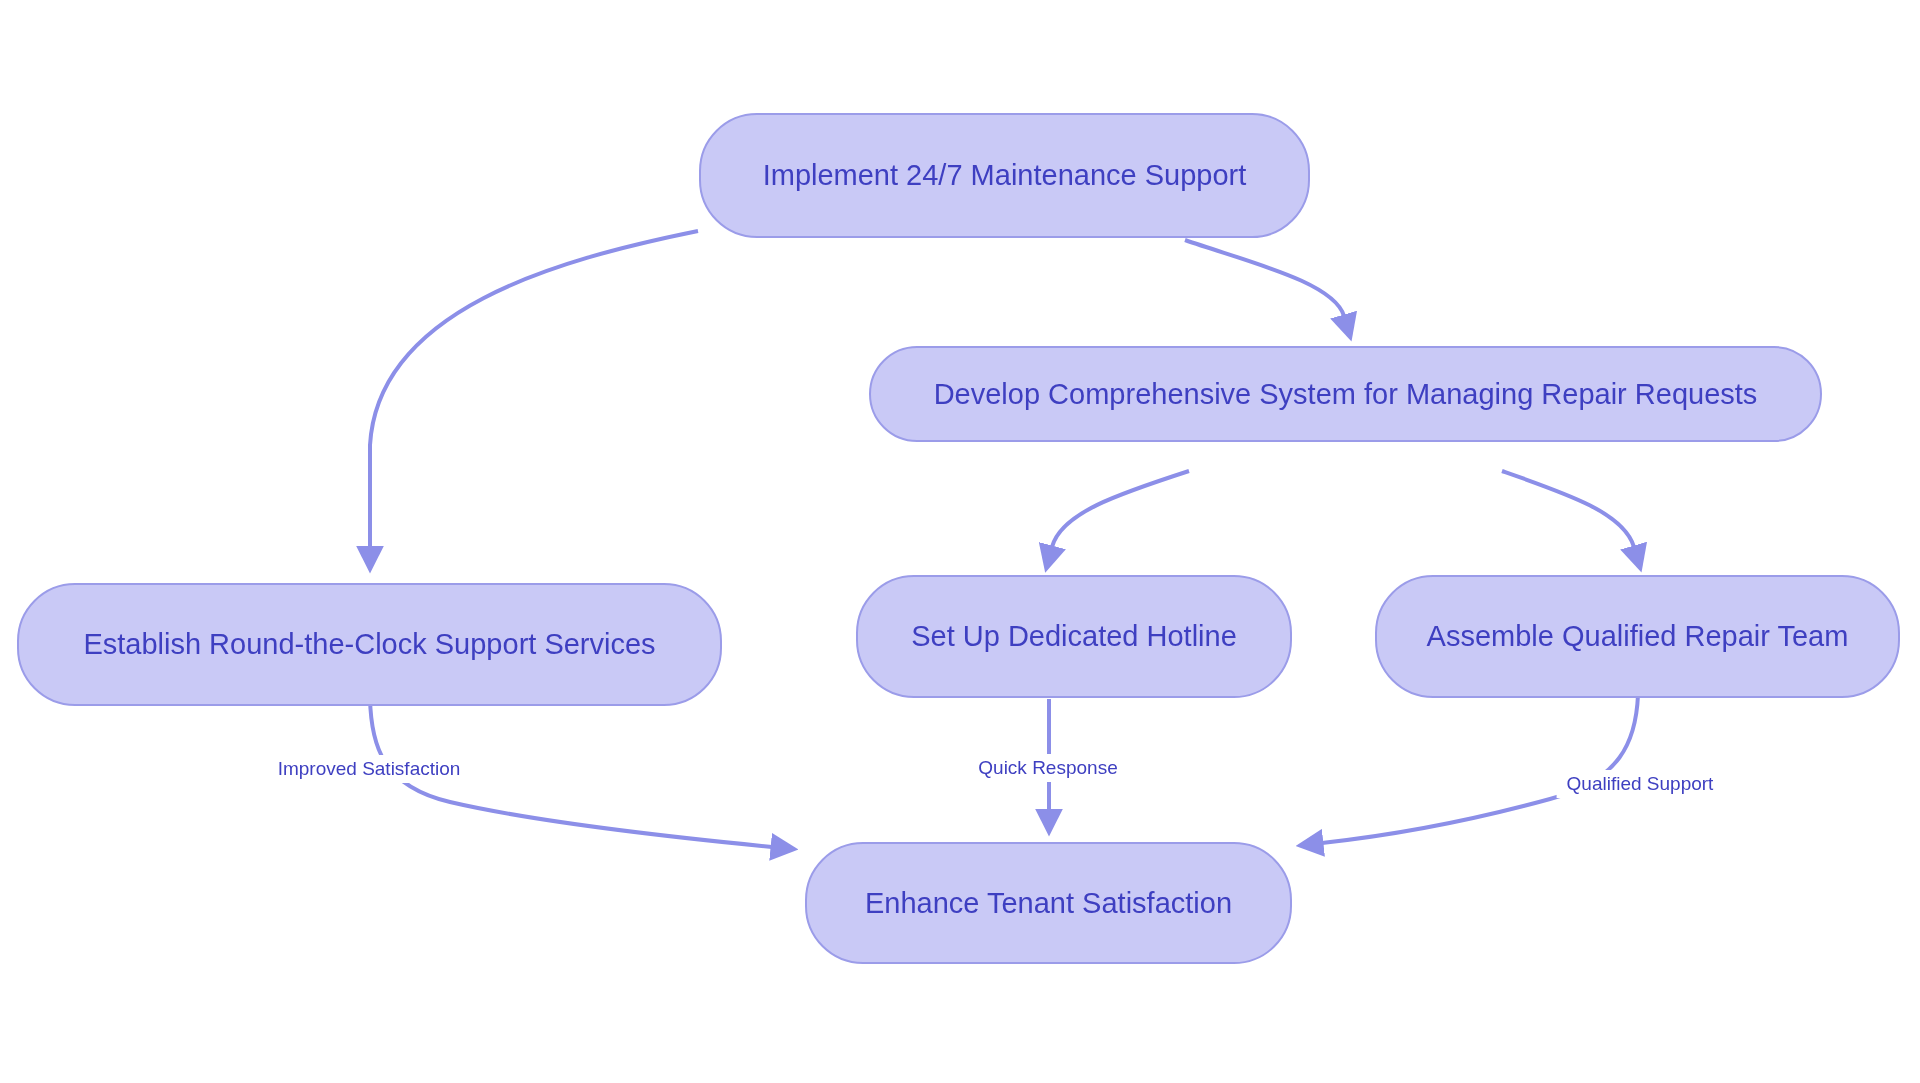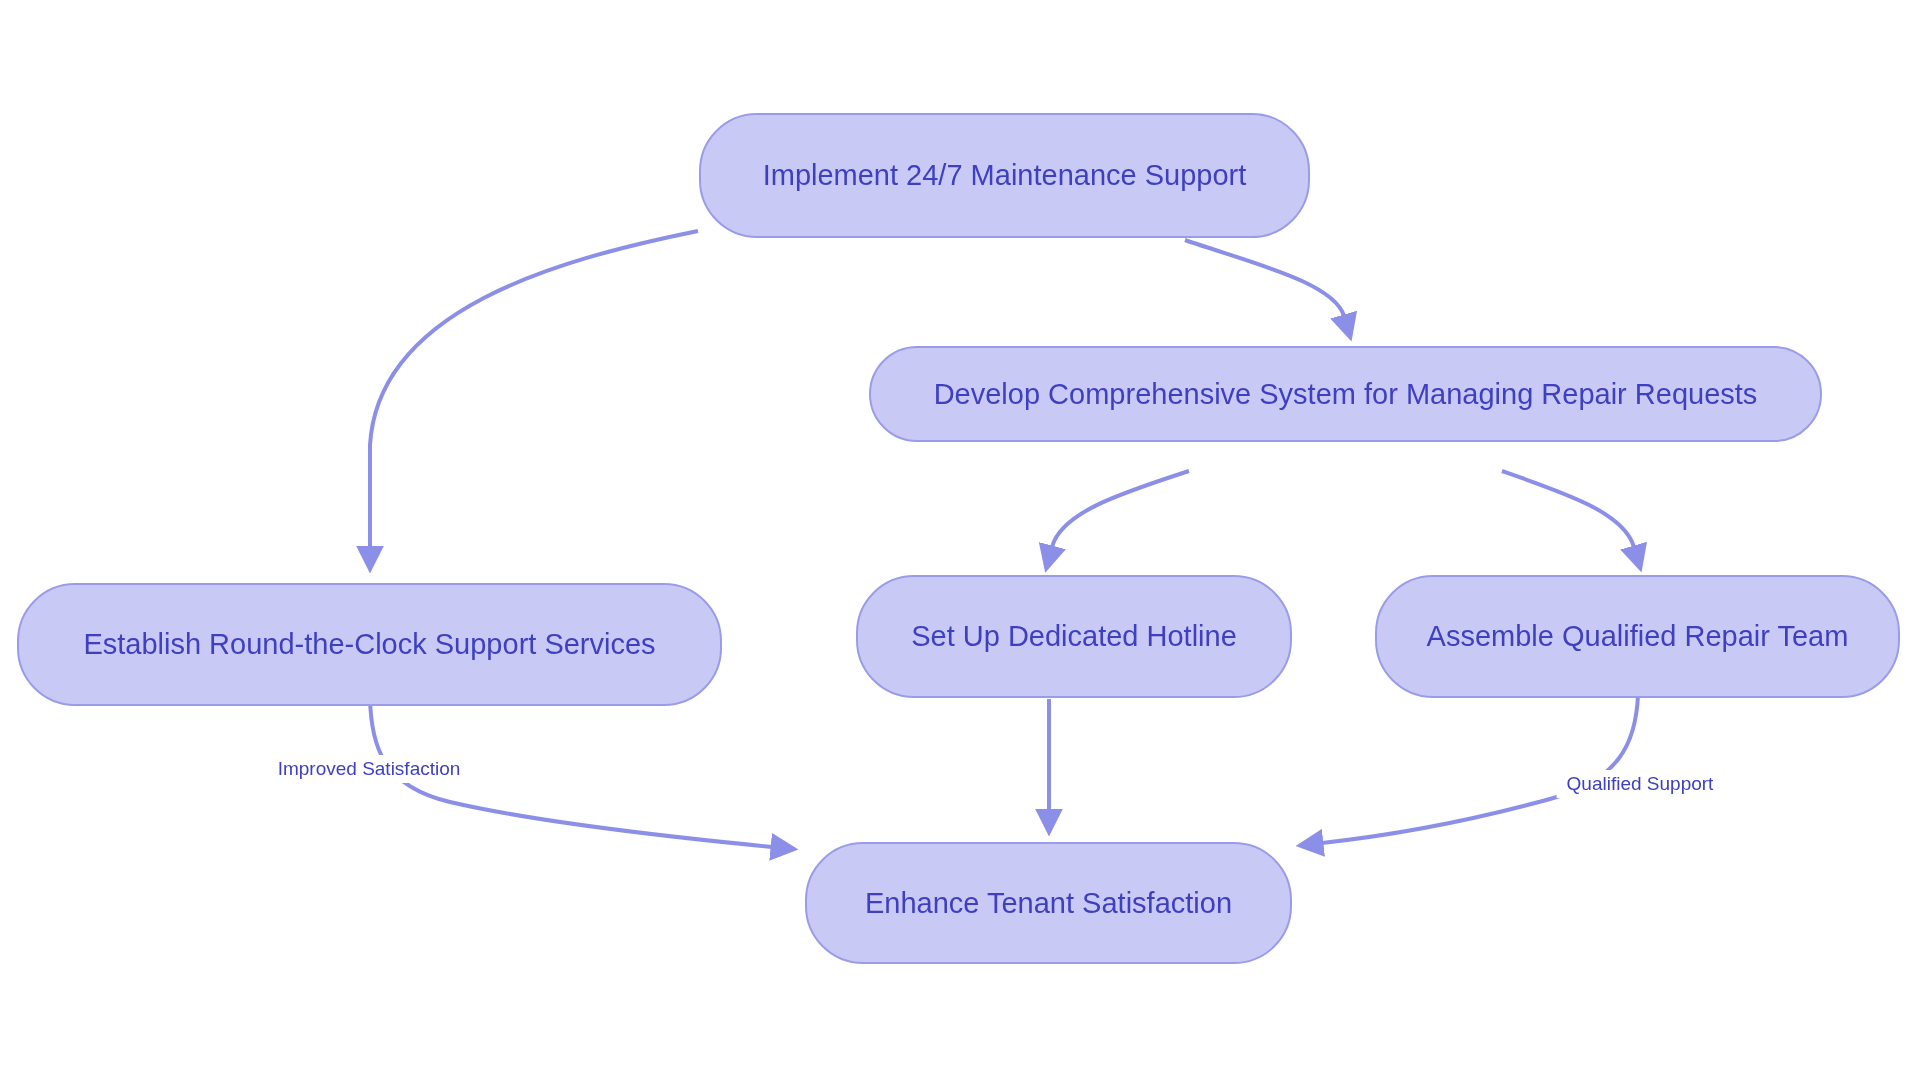--- a/index.html
+++ b/index.html
@@ -93,16 +93,17 @@
   <div class="node" style="left:1375px; top:575px; width:525px; height:123px;">
     <span>Assemble Qualified Repair Team</span>
   </div>
 
   <div class="node" style="left:805px; top:842px; width:487px; height:122px;text-align:center;">
     <span>Enhance Tenant Satisfaction</span>
   </div>
 
   <div class="edge-label" style="left:369px; top:769px;">Improved Satisfaction</div>
 
+  <div class="edge-label" style="left:1048px; top:768px;">Quick Response</div>
 
   <div class="edge-label" style="left:1640px; top:768px;margin-top:16px;">Qualified Support</div>
 
 </div>
 
 </body></html>

